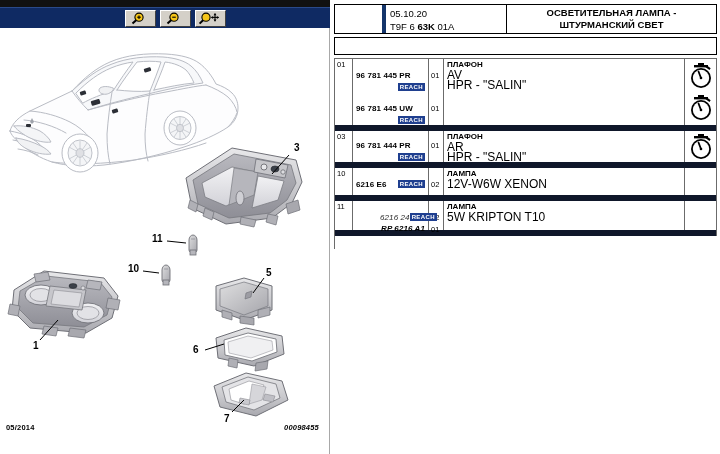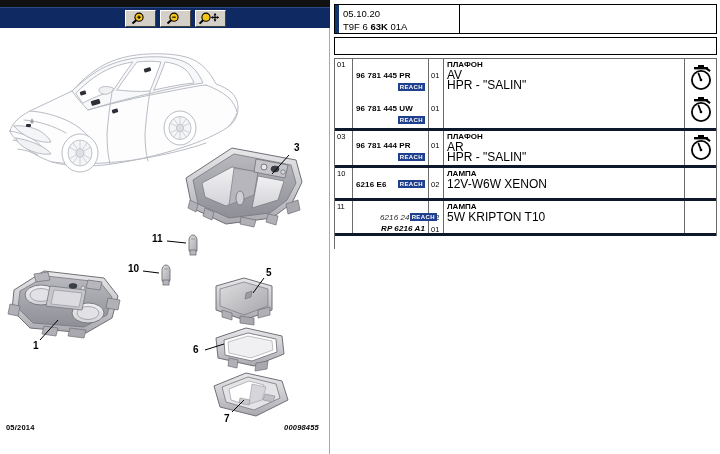--- a/index.html
+++ b/index.html
@@ -105,20 +105,21 @@
     background: #ffffff;
   }
 
   .hdr {
     position: absolute;
     left: 3px; top: 4px;
     width: 383px; height: 30px;
     border: 1px solid #000000;
     box-sizing: border-box;
     display: flex;
+    padding-left: 47px;
   }
   .hdr-accent {
     width: 4px;
     background: #14356b;
     flex: 0 0 4px;
   }
   .hdr-left {
     width: 121px;
     flex: 0 0 121px;
     border-right: 1px solid #000000;
@@ -165,21 +166,21 @@
     position: absolute;
     left: 3px; top: 58px;
     width: 383px;
     border: 1px solid #6b6b6b;
     border-bottom: none;
     box-sizing: border-box;
     background: #ffffff;
   }
   .row {
     display: flex;
-    border-bottom: 3px solid #0f172a;
+    border-bottom: 6px solid #0f172a;
     box-sizing: border-box;
     position: relative;
   }
   .c-idx {
     width: 18px; flex: 0 0 18px;
     border-right: 1px solid #6b6b6b;
     box-sizing: border-box;
     font-size: 7.5px;
     color: #000000;
     padding: 1px 0 0 2px;
@@ -556,20 +557,26 @@
   </div>
 
   <div class="panel">
 
     <div class="hdr">
       <div class="hdr-accent"></div>
       <div class="hdr-left">
         <div>05.10.20</div>
         <div class="ref"><span>T9F 6 </span><b>63K</b><span> 01A</span></div>
       </div>
+      <div class="hdr-right">
+        <div>
+          <span>ОСВЕТИТЕЛЬНАЯ ЛАМПА -</span>
+          <span>ШТУРМАНСКИЙ СВЕТ</span>
+        </div>
+      </div>
     </div>
 
     <div class="subhdr"></div>
 
     <div class="tbl">
 
       <div class="row" style="height:72px;">
         <div class="c-idx">01</div>
         <div class="c-pn">
           <div style="height:10px;"></div>

